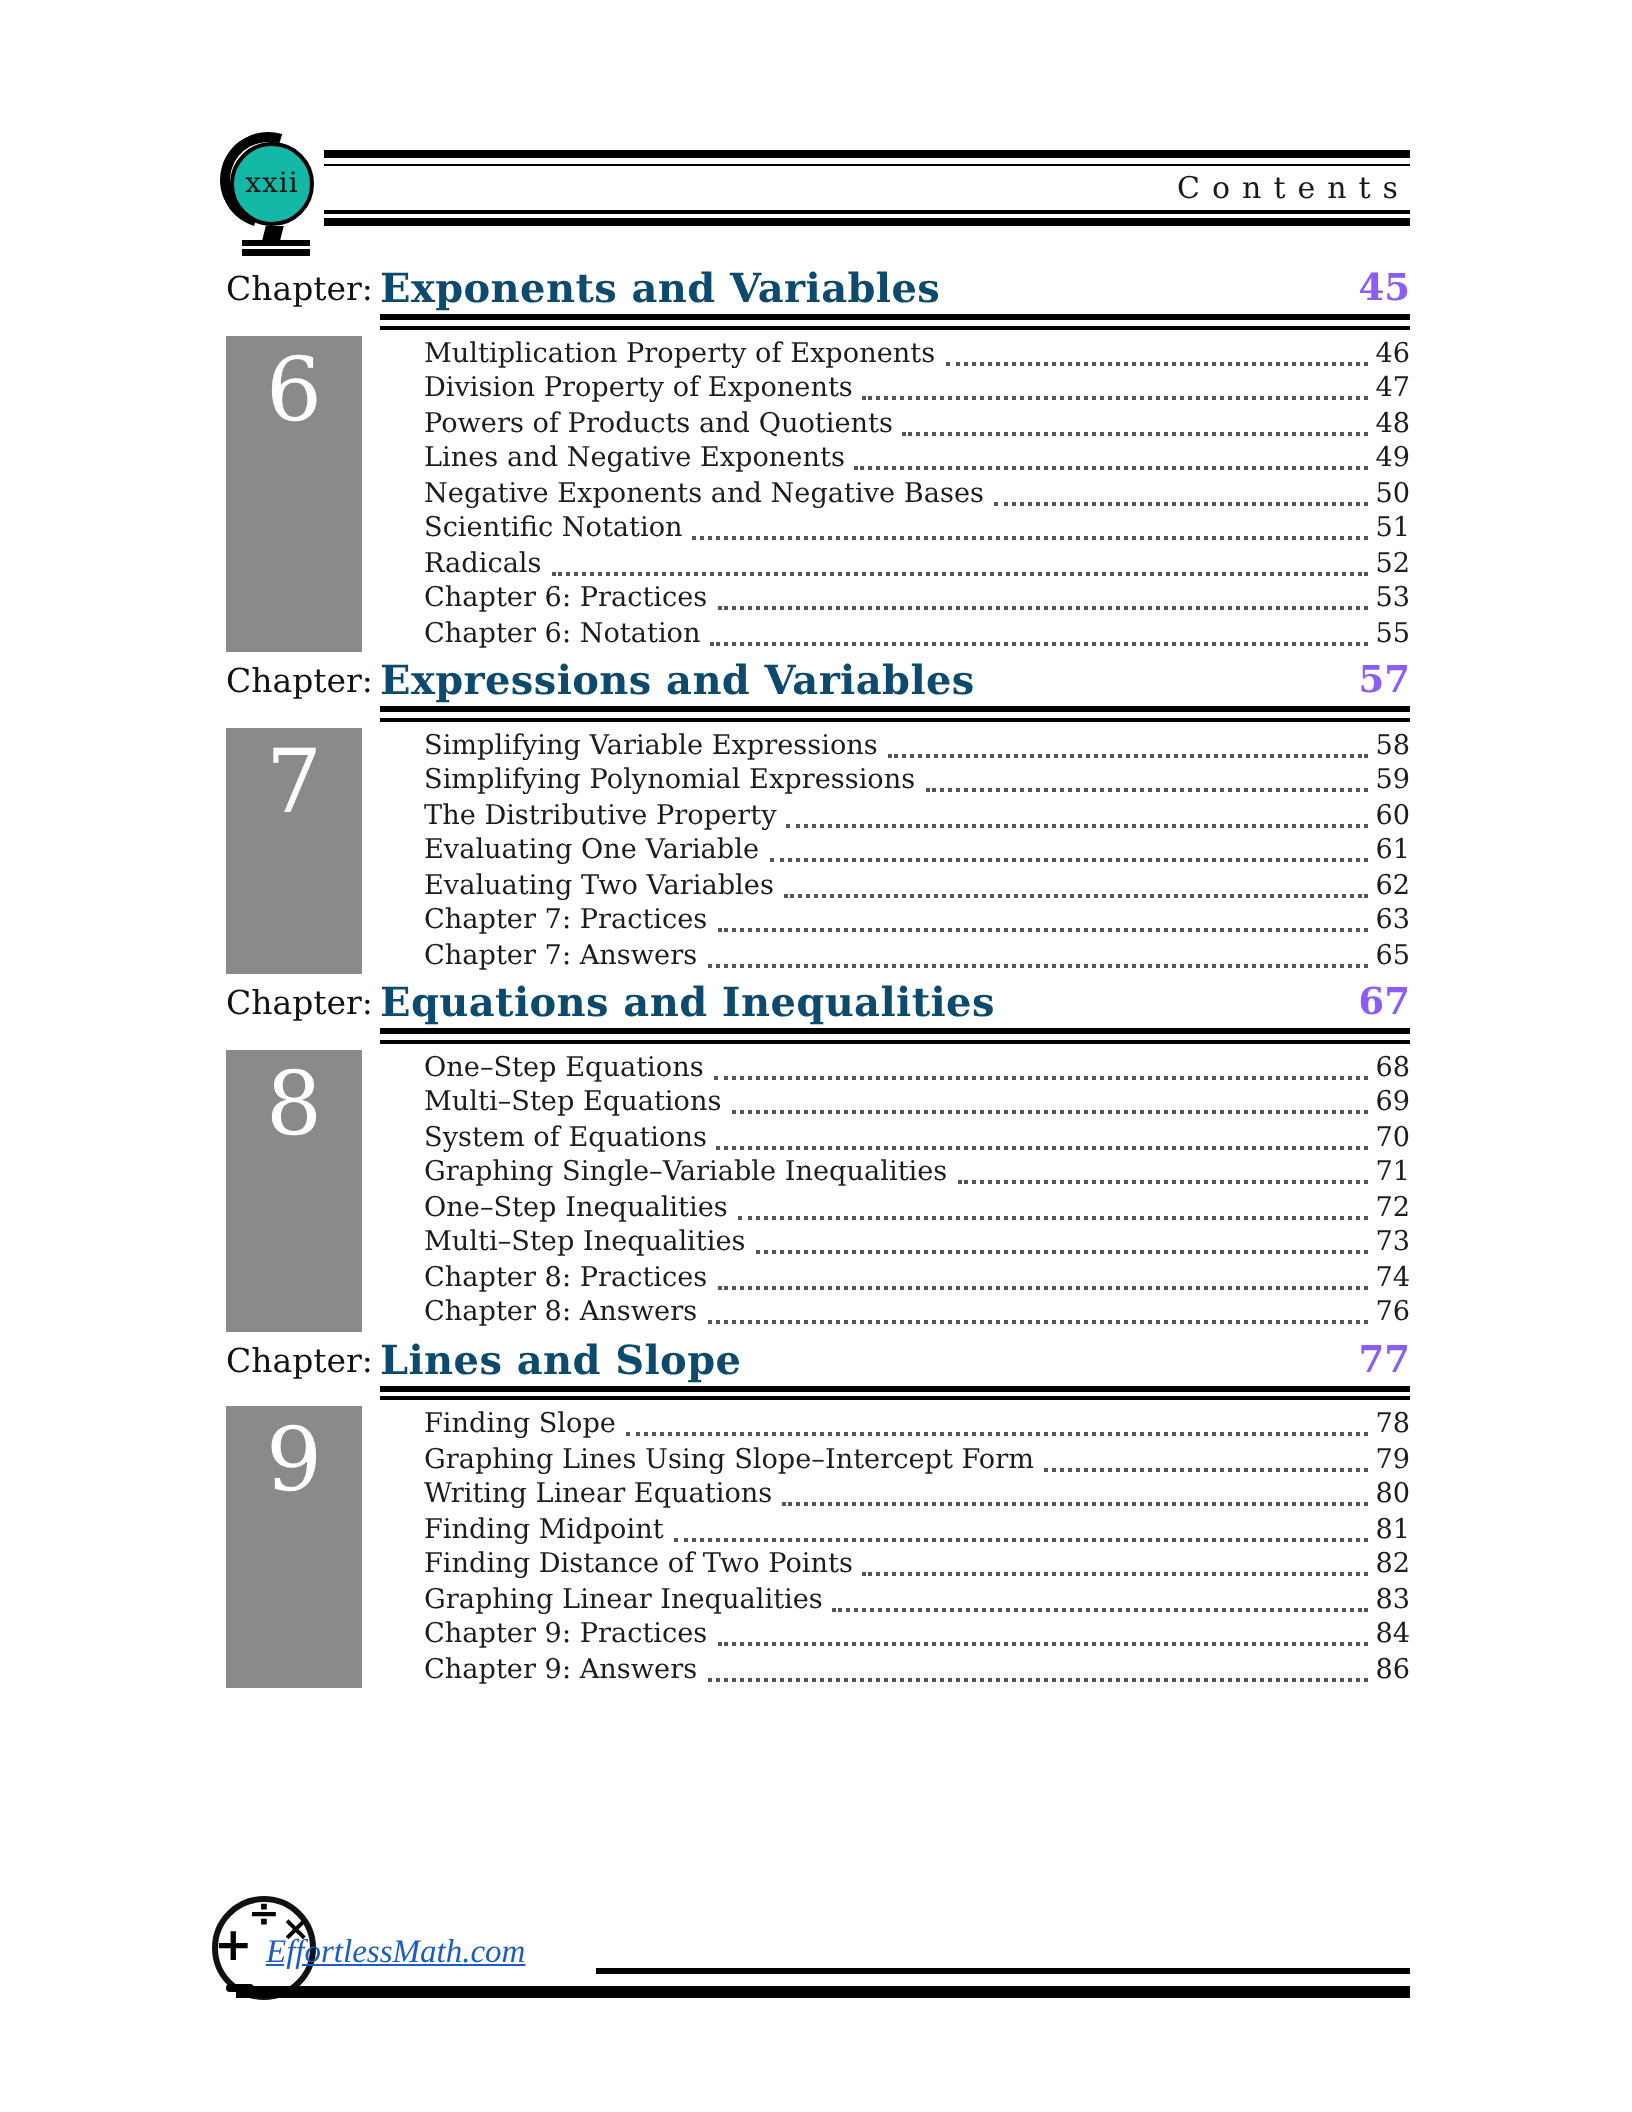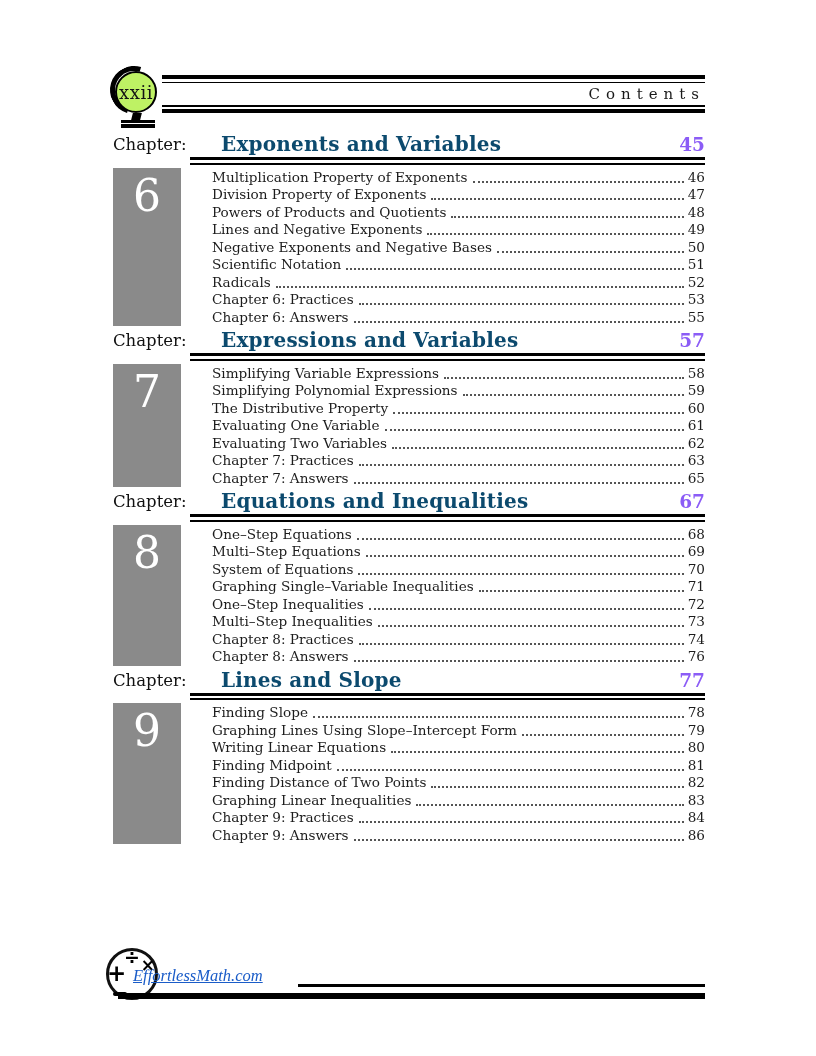--- a/index.html
+++ b/index.html
@@ -18,23 +18,23 @@
 
   
   .header { position: relative; height: 36px; }
   .page-badge {
     position: absolute; left: -8px; top: -8px; width: 62px; height: 64px;
     z-index: 2;
   }
   .globe-circle {
     position: absolute; left: 10px; top: 4px;
     width: 42px; height: 42px; border: 2.5px solid #000; border-radius: 50%;
-    background: #bef264;
+    background: #14b8a6;
     display: flex; align-items: center; justify-content: center;
-    font-size: 18px; letter-spacing: 0.5px;
+    font-size: 14px; letter-spacing: 0.5px;
   }
   .globe-arc {
     position: absolute; left: 5px; top: -1px;
     width: 48px; height: 48px; border-radius: 50%;
     border: 5px solid transparent;
     border-top-color: #000; border-left-color: #000;
     transform: rotate(-28deg);
   }
   .globe-neck { position: absolute; left: 27px; top: 46px; width: 9px; height: 7px; background: #000; transform: skewX(-14deg); }
   .globe-base { position: absolute; left: 16px; top: 53px; width: 34px; height: 8px;
@@ -45,21 +45,21 @@
   .hr-thin-b { height: 1.5px; background: #000; }
   .hr-thick-b { height: 4px; background: #000; margin-top: 2.5px; }
   .header-title {
     text-align: right; font-size: 15px; letter-spacing: 6px;
     line-height: 21px; padding: 1px 0 0 0; color: #1a1a1a;
   }
 
   
   .chapter { margin-top: 3px; }
   .chapter.first { margin-top: 22px; }
-  .chap-head { display: flex; align-items: center; line-height: 23px; gap: 31px; }
+  .chap-head { display: flex; align-items: center; line-height: 23px; }
   .chap-label { width: 77px; flex: 0 0 77px; font-size: 16.5px; color: #111; }
   .chap-title { flex: 1; font-weight: bold; font-size: 20px; letter-spacing: 0.2px; color: #0c4a6e; }
   .chap-page { font-weight: bold; font-size: 18.5px; color: #8b5cf6; }
   .chap-rule {
     margin: 1px 0 3px 77px;
     border-top: 3.5px solid #000;
     border-bottom: 2px solid #000;
     height: 7.5px;
   }
   .chap-body { display: flex; align-items: stretch; }
@@ -163,21 +163,21 @@
             <span class="toc-title">Radicals</span>
             <span class="dot-leader"></span>
             <span class="toc-page">52</span>
           </div>
         <div class="toc-row">
             <span class="toc-title">Chapter 6: Practices</span>
             <span class="dot-leader"></span>
             <span class="toc-page">53</span>
           </div>
         <div class="toc-row">
-            <span class="toc-title">Chapter 6: Answers</span>
+            <span class="toc-title">Chapter 6: Notation</span>
             <span class="dot-leader"></span>
             <span class="toc-page">55</span>
           </div>
       </div>
     </div>
   </section>
 
   <section class="chapter">
     <div class="chap-head">
       <span class="chap-label">Chapter:</span>

